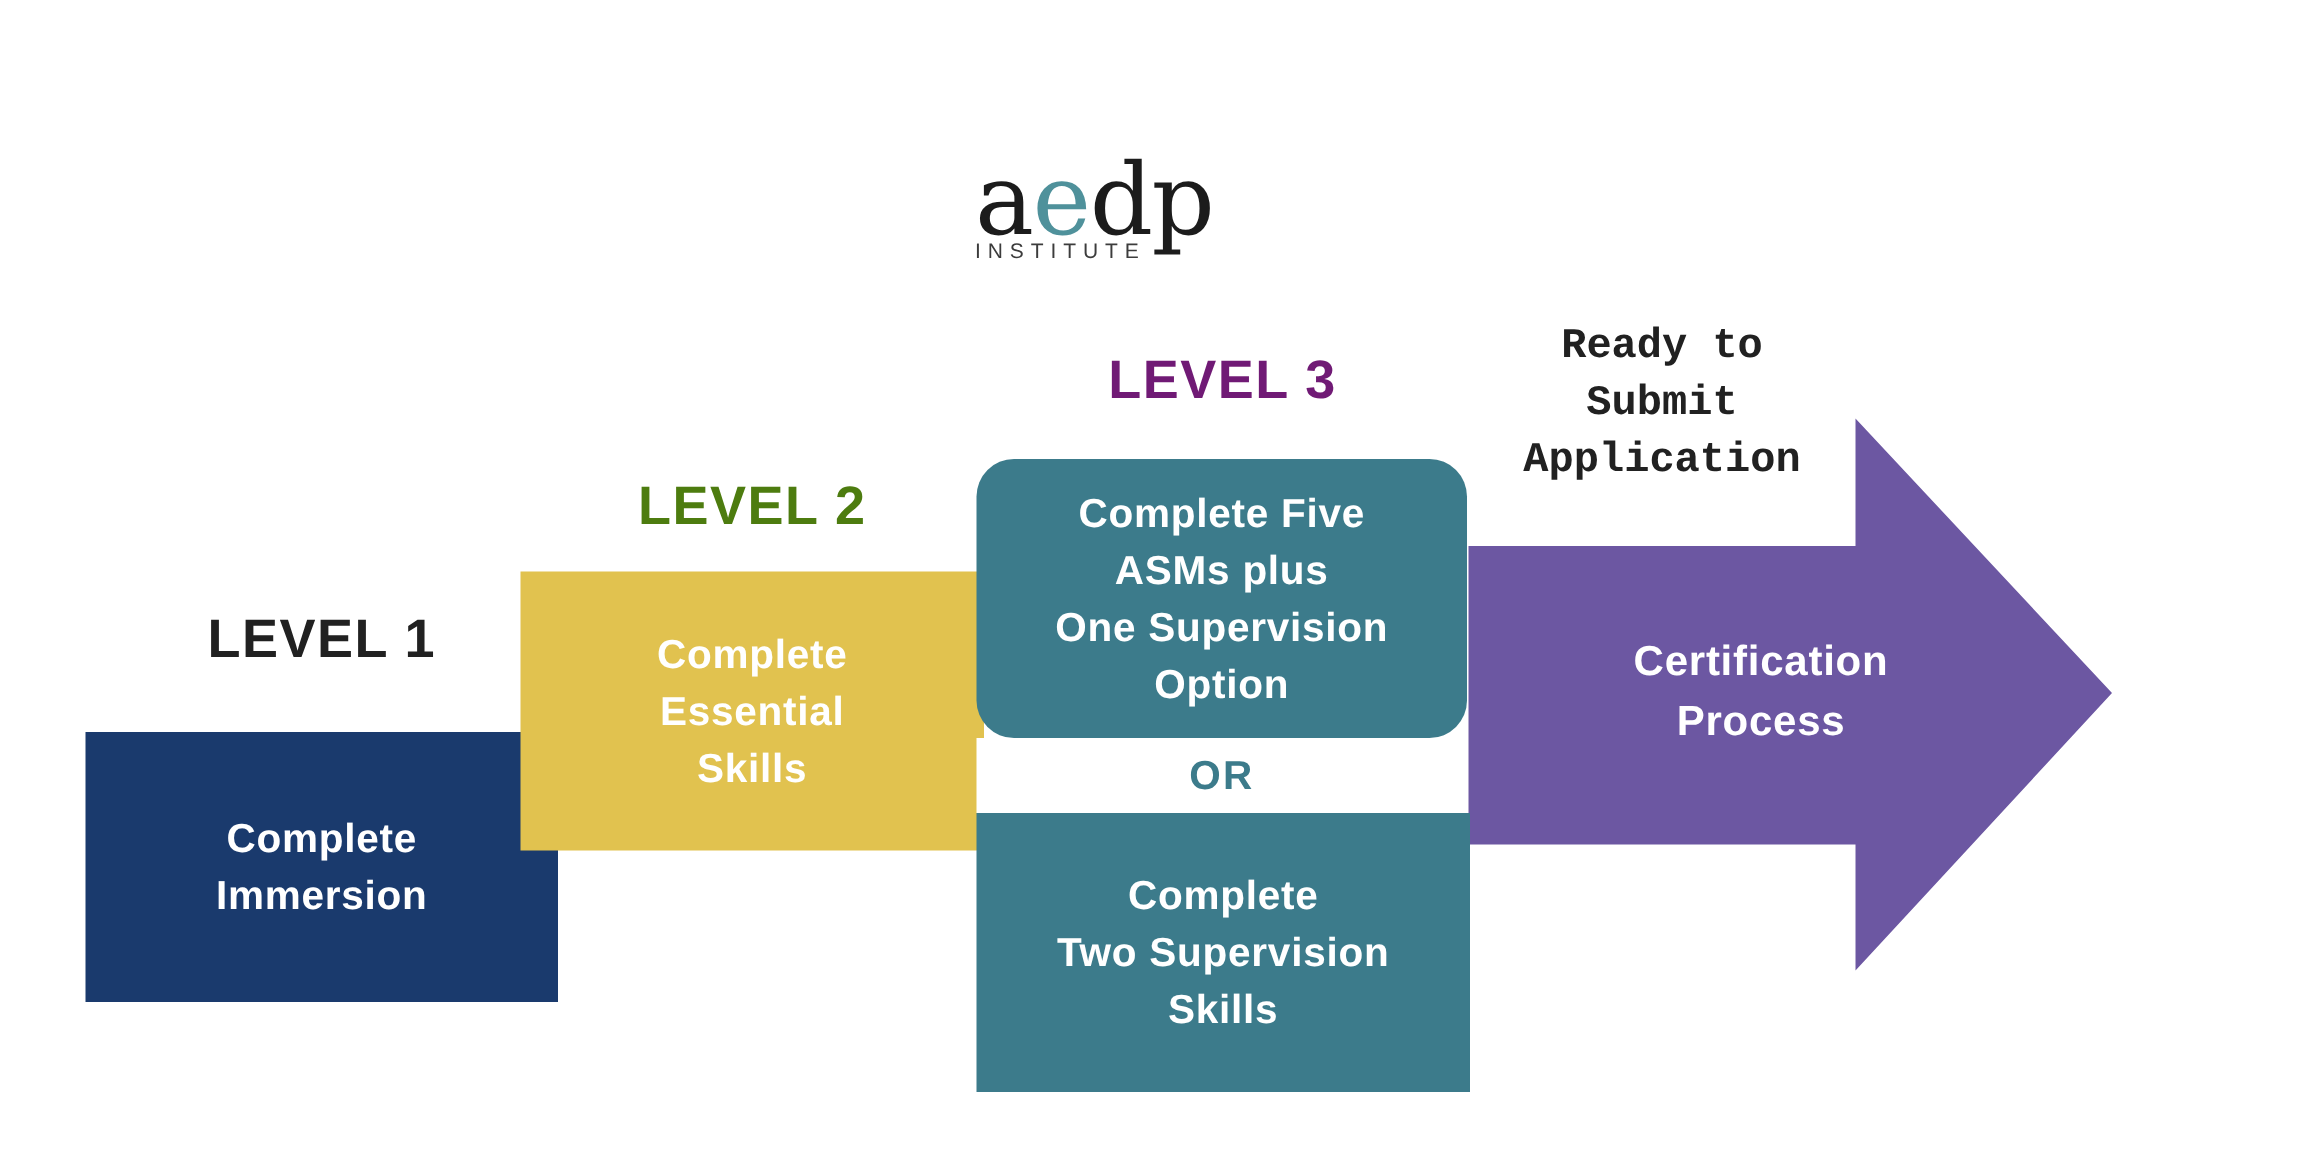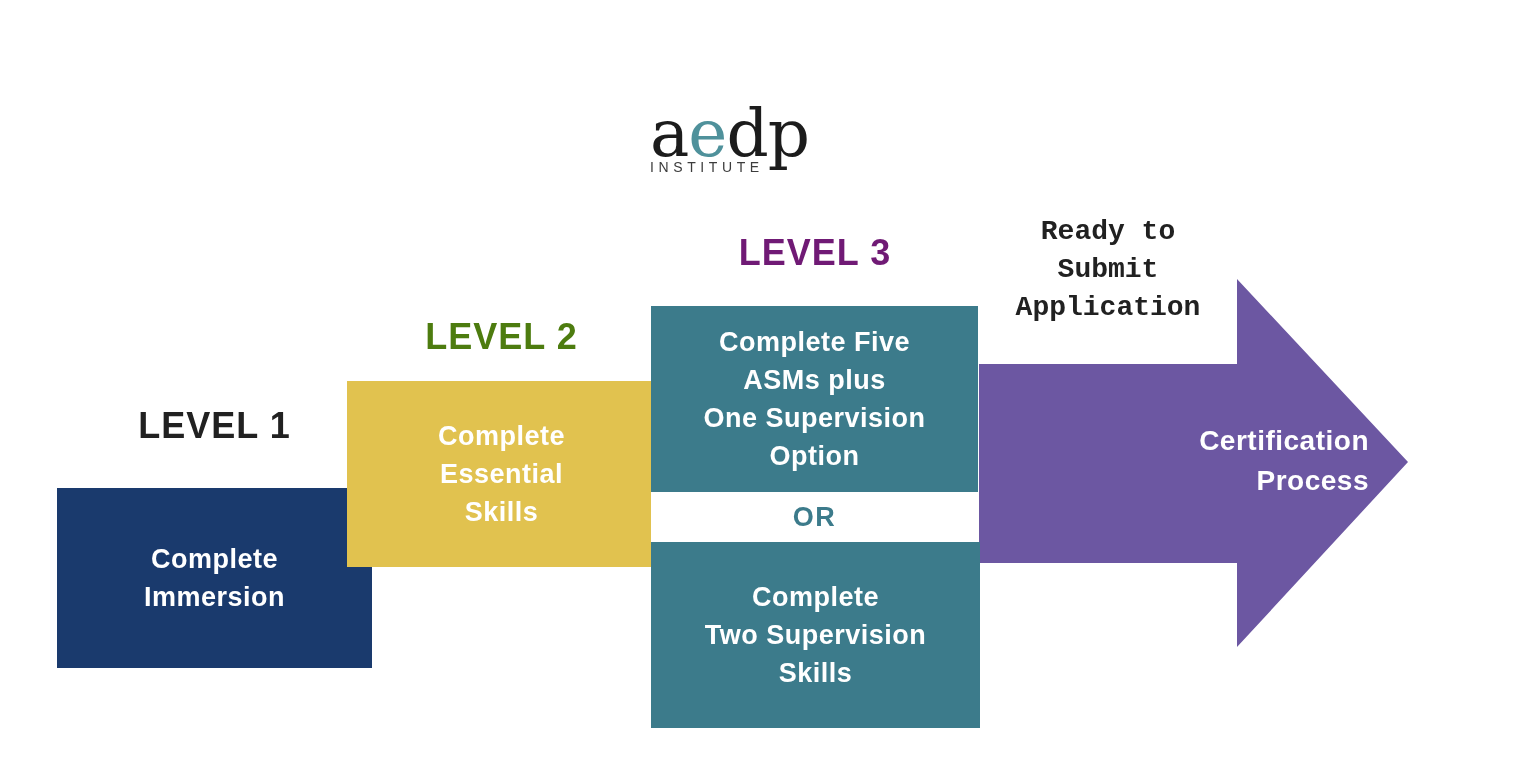--- a/index.html
+++ b/index.html
@@ -91,21 +91,21 @@
     left: 979px; top: 213px; width: 258px;
     text-align: center;
     font-weight: 700;
     font-size: 28px;
     line-height: 38px;
     z-index: 2;
   }
   .cert-label {
     position: absolute;
     left: 979px; top: 421px; width: 390px;
-    text-align: right;
+    text-align: center;
     font-weight: 700;
     font-size: 28px;
     line-height: 40px;
     letter-spacing: 0.5px;
     z-index: 2;
   }
 </style>
 </head>
 <body>
 
@@ -126,21 +126,21 @@
     <div>Complete</div>
     <div>Immersion</div>
   </div>
 
   <div class="box box-yellow" style="background-color: rgb(225, 194, 79); color: rgb(255, 255, 255);">
     <div>Complete</div>
     <div>Essential</div>
     <div>Skills</div>
   </div>
 
-  <div class="box box-teal1" style="background-color: rgb(60, 123, 139); color: rgb(255, 255, 255);">
+  <div class="box box-teal1" style="background-color: rgb(60, 123, 139); color: rgb(255, 255, 255); border-radius: 25px;">
     <div>Complete Five</div>
     <div>ASMs plus</div>
     <div>One Supervision</div>
     <div>Option</div>
   </div>
 
   <div class="or-band" style="color: rgb(60, 123, 139);">OR</div>
 
   <div class="box box-teal2" style="background-color: rgb(60, 123, 139); color: rgb(255, 255, 255);">
     <div>Complete</div>

